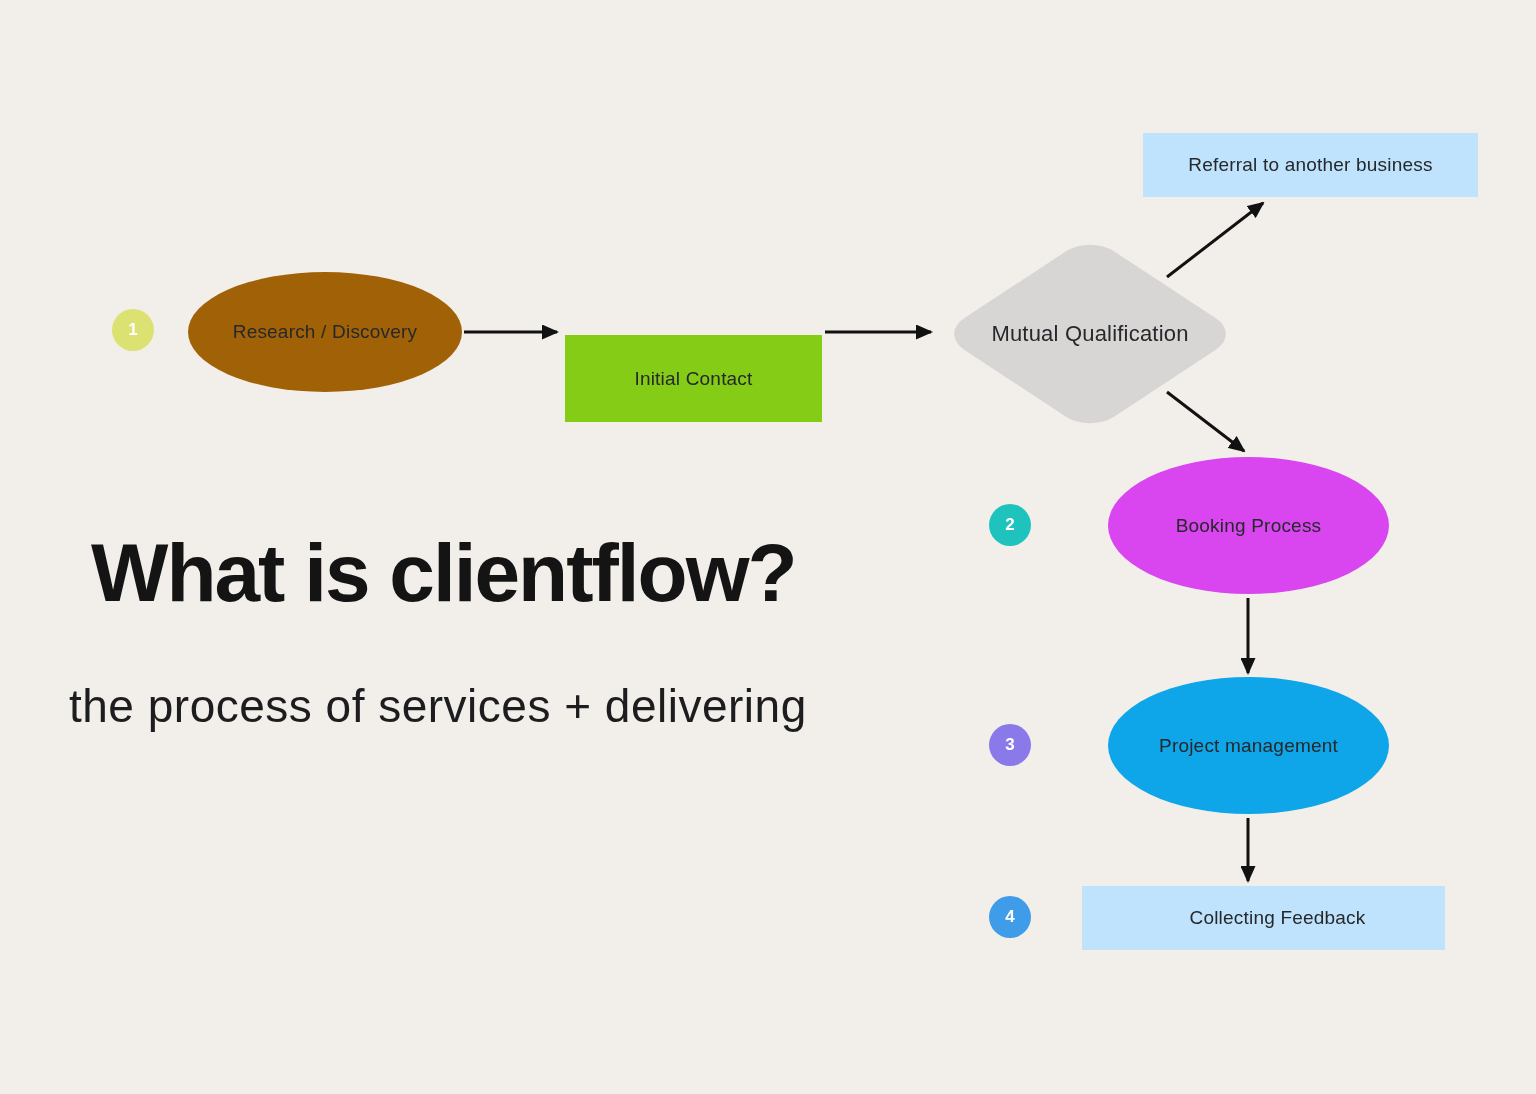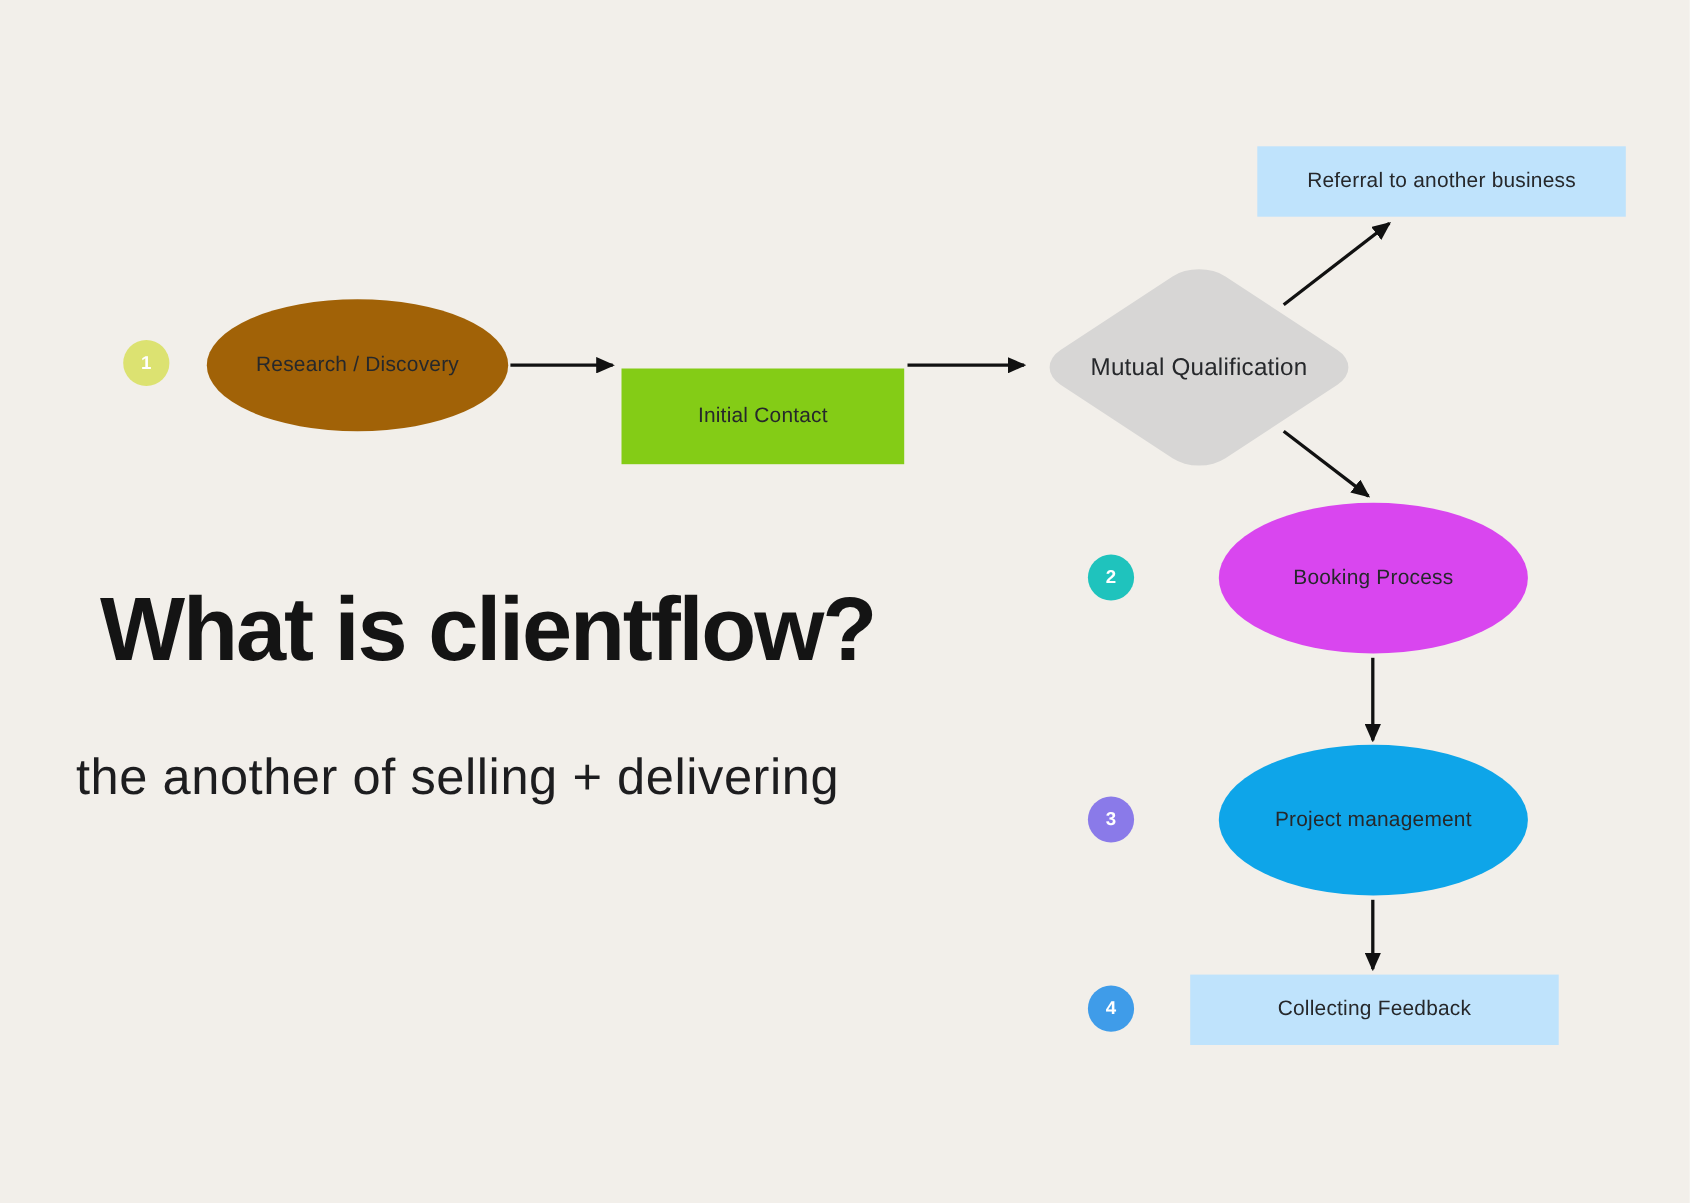--- a/index.html
+++ b/index.html
@@ -106,21 +106,21 @@
     stroke-width: 3;
   }
 </style>
 </head>
 <body>
 
 <div id="canvas" style="background: rgb(242, 239, 234);">
 
   <div class="heading">What is clientflow?</div>
   <div class="subtitle">
-    <div>the another of selling + delivering</div>
+    <div>the process of services + delivering</div>
   </div>
 
   <svg id="arrows" width="1536" height="1094" viewBox="0 0 1536 1094">
     <defs>
       <marker id="ah" markerUnits="userSpaceOnUse" markerWidth="17" markerHeight="15" refX="15" refY="7.5" orient="auto">
         <path d="M0,0 L17,7.5 L0,15 Z" fill="#111111"></path>
       </marker>
     </defs>
     <line x1="464" y1="332" x2="557" y2="332" marker-end="url(#ah)"></line>
     <line x1="825" y1="332" x2="931" y2="332" marker-end="url(#ah)"></line>
@@ -161,17 +161,17 @@
   </div>
 
   <div class="node ellipse" style="left: 1108px; top: 457px; width: 281px; height: 137px; background: #d946ef;">
     <span>Booking Process</span>
   </div>
 
   <div class="node ellipse" style="left: 1108px; top: 677px; width: 281px; height: 137px; background: #0ea5e9;">
     <span>Project management</span>
   </div>
 
-  <div class="node rect" style="left: 1082px; top: 886px; width: 335px; height: 64px; background: rgb(191, 227, 252);">
+  <div class="node rect" style="left: 1082px; top: 886px; width: 335px; height: 64px; background: rgb(191, 227, 252); padding-left: 28px;">
     <span>Collecting Feedback</span>
   </div>
 
 </div>
 
 </body></html>

